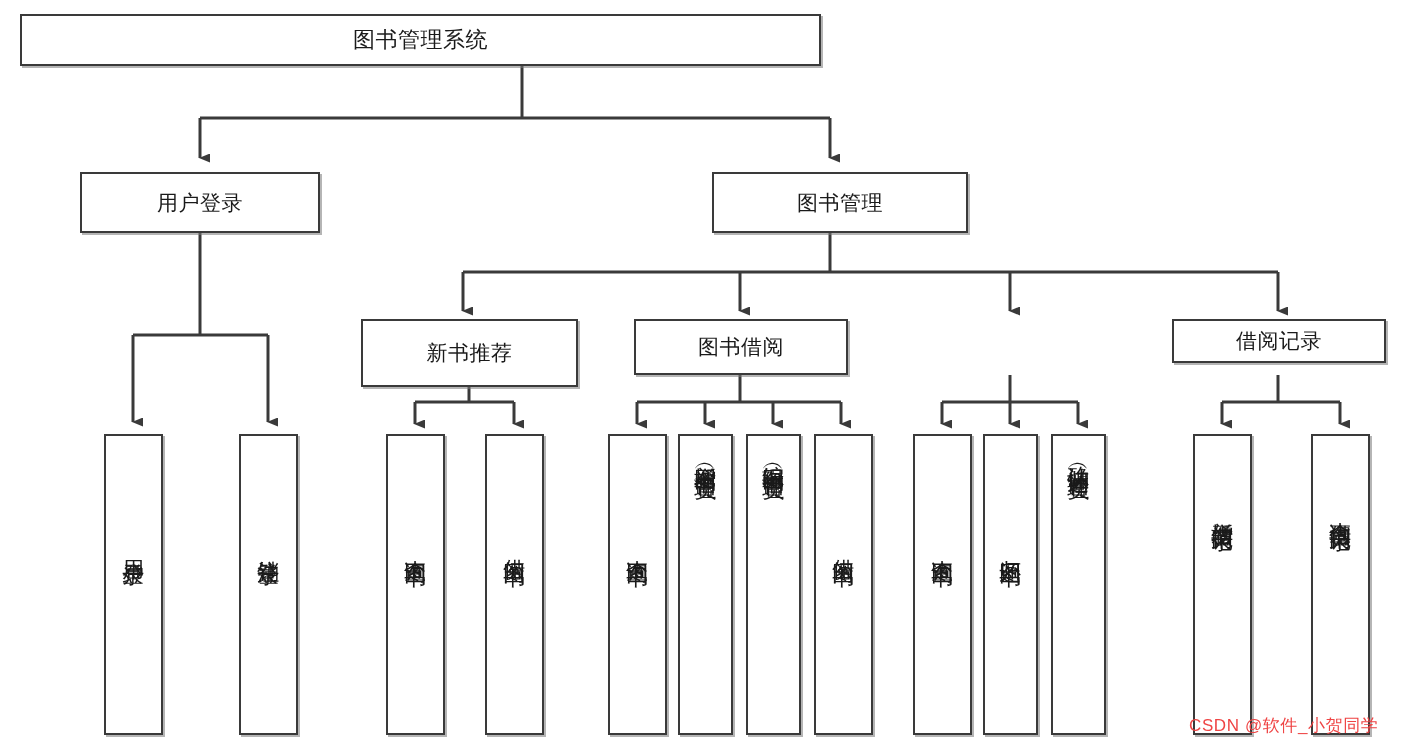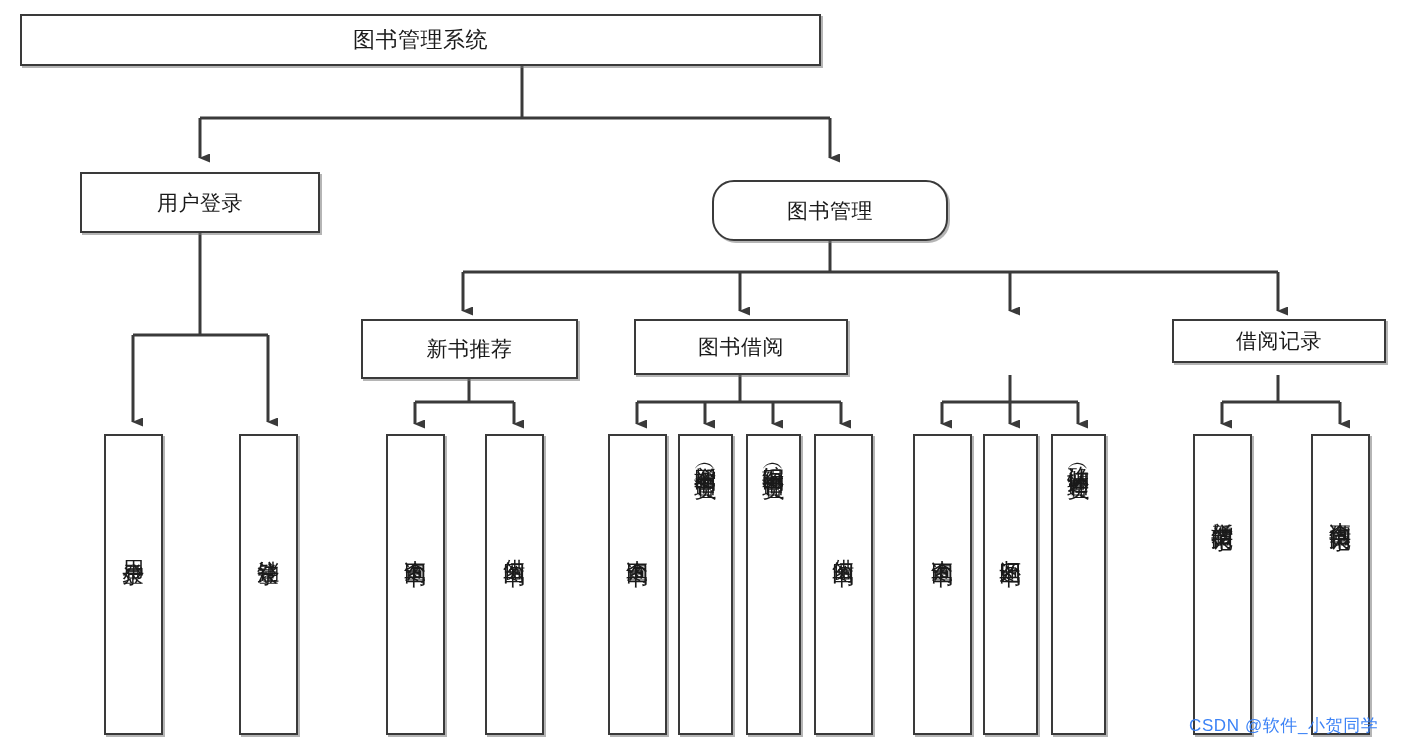--- a/index.html
+++ b/index.html
@@ -54,21 +54,21 @@
   }
   .v-node.mid .lbl{padding-top:60px;}
   .v-node.mid2 .lbl{padding-top:98px;}
   .v-node.tall .lbl{padding-top:4px;}
 
   
   #watermark{
     position:absolute;
     left:1189px;top:714px;
     font-size:17px;
-    color:#3b82f6;
+    color:#ef4444;
     letter-spacing:.6px;
     white-space:nowrap;
     pointer-events:none;
   }
 </style>
 </head>
 <body>
 
 <div id="canvas">
 
@@ -123,25 +123,25 @@
   </svg>
 
   <div class="node h-node root" style="left:20px;top:14px;width:801px;height:52px;">
     <span class="lbl">图书管理系统</span>
   </div>
 
   <div class="node h-node" style="left:80px;top:172px;width:240px;height:61px;">
     <span class="lbl">用户登录</span>
   </div>
 
-  <div class="node h-node" style="left:712px;top:180px;width:236px;height:61px;border-radius:22px;">
+  <div class="node h-node" style="left:712px;top:172px;width:256px;height:61px;">
     <span class="lbl">图书管理</span>
   </div>
 
-  <div class="node h-node" style="left:361px;top:319px;width:217px;height:60px;">
+  <div class="node h-node" style="left:361px;top:319px;width:217px;height:68px;">
     <span class="lbl">新书推荐</span>
   </div>
 
   <div class="node h-node" style="left:634px;top:319px;width:214px;height:56px;">
     <span class="lbl">图书借阅</span>
   </div>
 
 
   <div class="node h-node" style="left:1172px;top:319px;width:214px;height:44px;">
     <span class="lbl">借阅记录</span>

